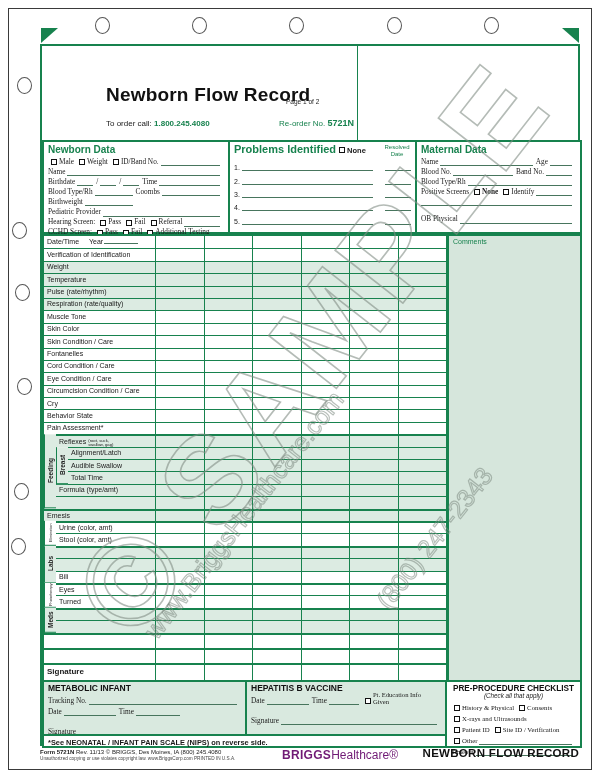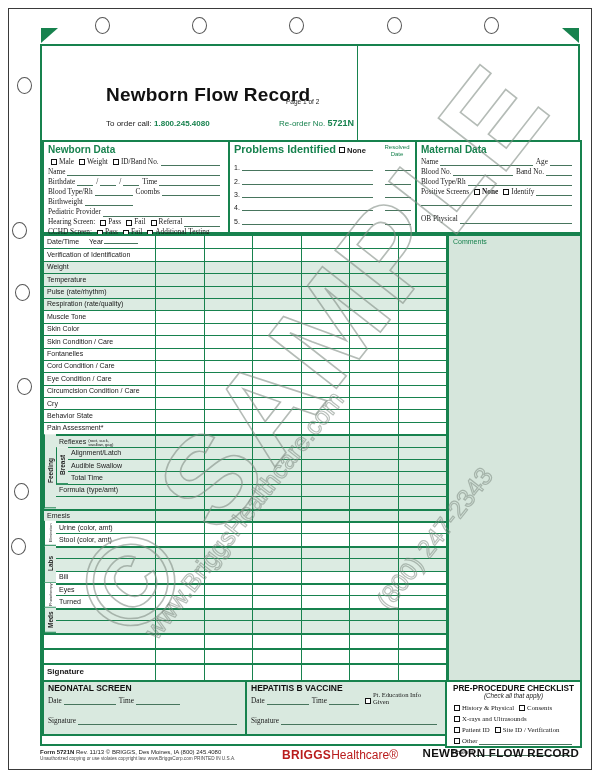--- a/index.html
+++ b/index.html
@@ -97,21 +97,21 @@
           -webkit-text-stroke:1.2px rgba(125,138,130,0.55);font-weight:bold;}
   .wm .wm-sample{left:60px;top:500px;font-size:125px;transform:rotate(-52deg);letter-spacing:4px;
                  -webkit-text-stroke:1.6px rgba(130,142,134,0.6);}
   .wm .wm-url{left:108px;top:575px;font-size:25px;transform:rotate(-52deg);font-weight:normal;}
   .wm .wm-phone{left:340px;top:545px;font-size:25px;transform:rotate(-52deg);font-weight:normal;}
 
   
   .footer-left{position:absolute;left:40px;top:748px;font-size:6px;line-height:1.35;color:#222;}
   .footer-left .fno{font-weight:bold;}
   .footer-left .l2{font-size:4.7px;color:#444;}
-  .brand{position:absolute;left:282px;top:748px;font-size:12px;color:#b91c1c;}
+  .brand{position:absolute;left:282px;top:748px;font-size:12px;color:#701a75;}
   .brand .bb{font-weight:bold;letter-spacing:.3px;}
   .bottom-title{position:absolute;right:21px;top:747px;font-size:11.5px;font-weight:bold;color:#111;letter-spacing:.3px;}
 </style>
 </head>
 <body>
 
 <div class="page">
   <div class="page-border"></div>
 
   <div class="hole" style="left:95px;top:17px;"></div>
@@ -603,22 +603,26 @@
         <div class="dcell th" style="grid-area: 35 / 4;"></div>
         <div class="dcell th" style="grid-area: 35 / 5;"></div>
         <div class="dcell th" style="grid-area: 35 / 6;"></div>
         <div class="dcell th" style="grid-area: 35 / 7;"></div>
         <div class="dcell th" style="grid-area: 35 / 8;"></div>
         <div class="dcell th" style="grid-area: 35 / 9;"></div>
         <div class="cmcell" style="grid-row: 1 / 36;"><span>Comments</span></div>
       </div>
 
     <div class="panel p-metabolic">
-      <div class="sec-title">NEONATAL SCREEN</div>
+      <div class="sec-title">METABOLIC INFANT</div>
       <div class="sec-body" id="metabolicLines">
+          <div class="fline">
+            <span class="pt">Tracking No.</span>
+            <span class="ul uf"></span>
+          </div>
           <div class="fline">
             <span class="pt">Date</span>
             <span class="ul" style="width: 52px;"></span>
             <span class="pt">Time</span>
             <span class="ul" style="width: 44px;"></span>
           </div>
           <div class="fline sig">
             <span class="pt">Signature</span>
             <span class="ul uf"></span>
           </div>
@@ -668,20 +672,21 @@
             <span class="pt">Other</span>
             <span class="ul uf"></span>
           </div>
           <div class="fline">
             <span class="pt">Timeout</span>
             <span class="ul uf"></span>
           </div>
         </div>
     </div>
 
+    <div class="footnote">*See NEONATAL / INFANT PAIN SCALE (NIPS) on reverse side.</div>
 
     <div class="wm">
       <div class="wm-sample"><span>©</span> <span>SAMPLE</span></div>
       <div class="wm-url">www.BriggsHealthcare.com</div>
       <div class="wm-phone">(800) 247-2343</div>
     </div>
   </div>
 
   <div class="footer-left">
     <div><span class="fno">Form 5721N</span><span>  Rev. 11/13   © BRIGGS, Des Moines, IA   (800) 245.4080</span></div>

